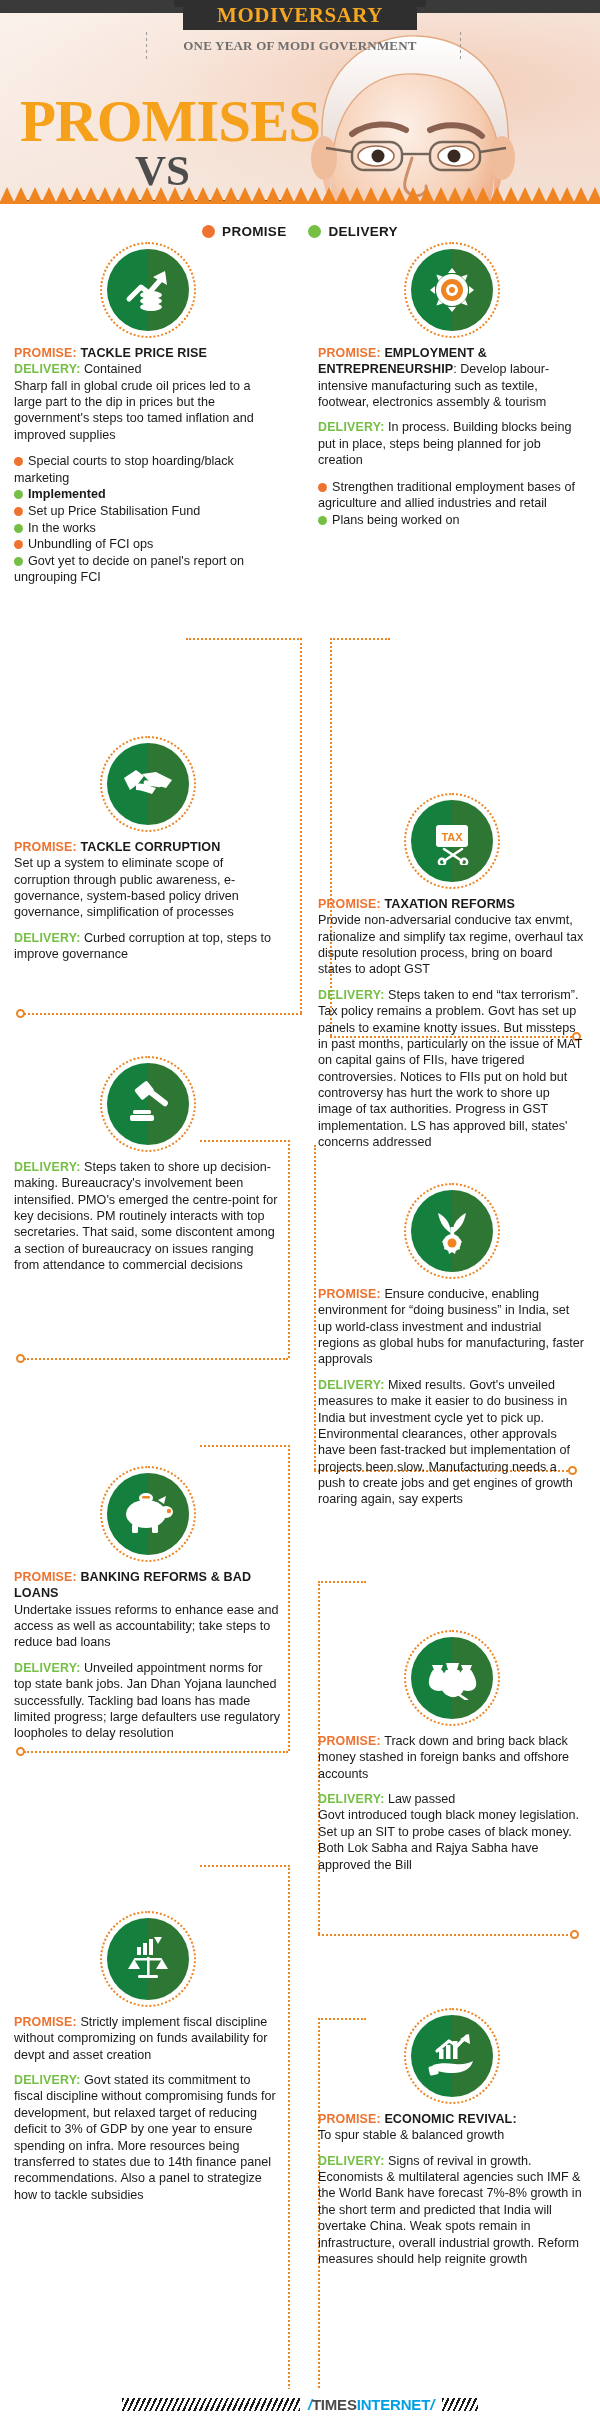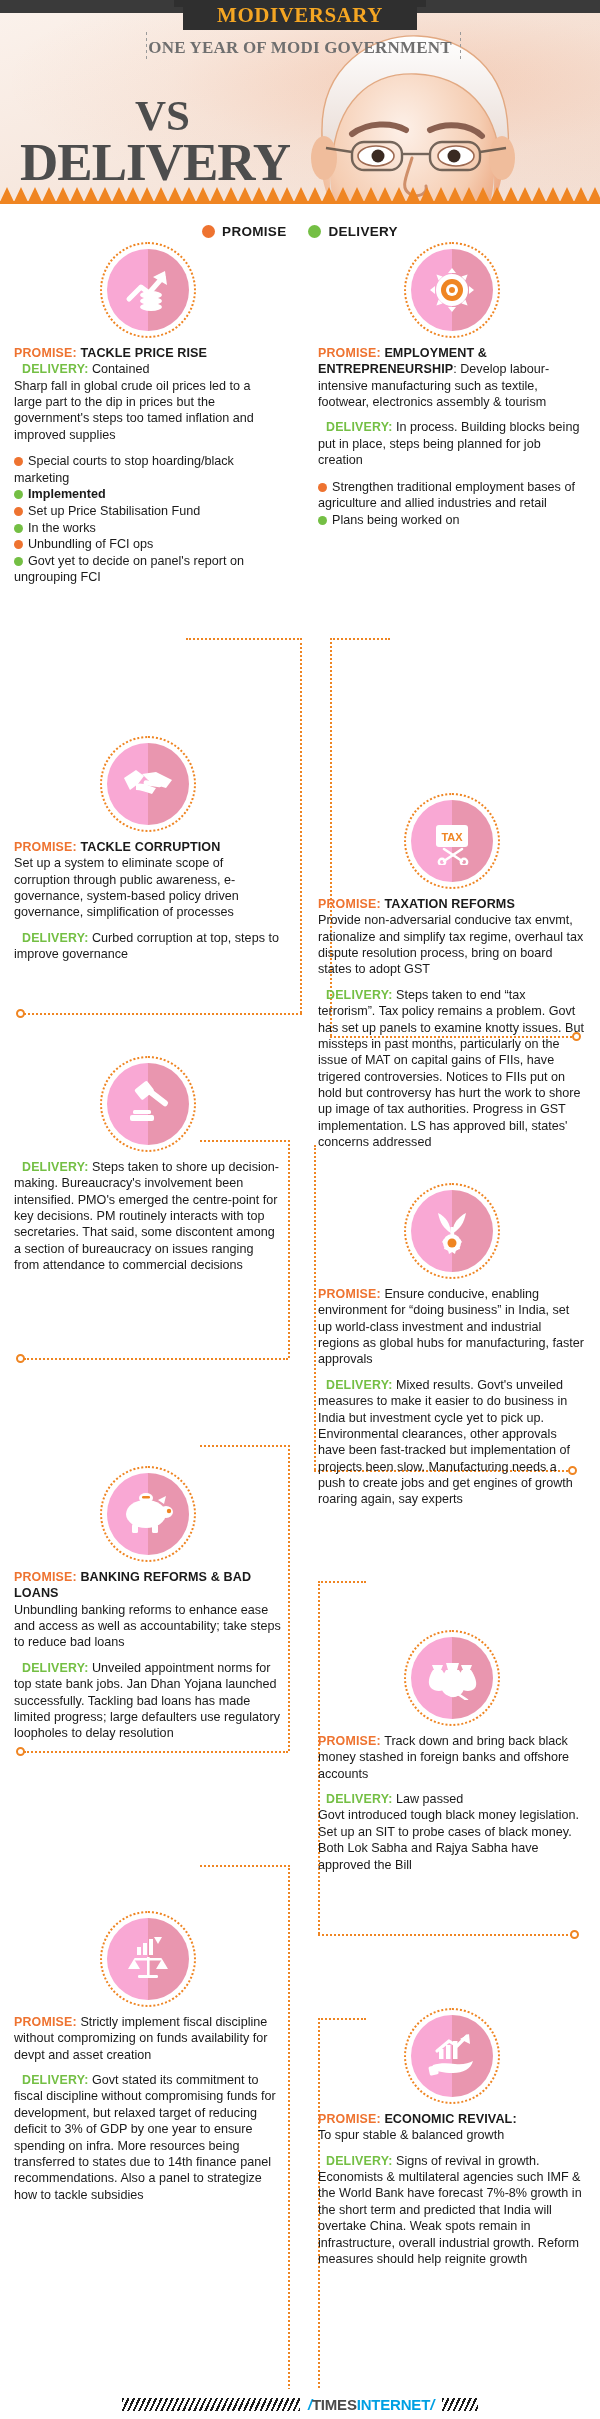--- a/index.html
+++ b/index.html
@@ -40,21 +40,21 @@
     content:""; position:absolute; left:-10px; right:-10px; top:0; height:7px;
     background:#2f2f2f; z-index:-1;
   }
   .brand-title {
     color: #f5a623; font-family: "Liberation Serif", serif; font-weight: bold;
     font-size: 21px; letter-spacing: .5px; line-height: 1.05;
   }
   .brand-sub {
     position: absolute; top: 38px; left: 50%; transform: translateX(-50%);
     color: #6f6f6f; font-family: "Liberation Serif", serif; font-weight: bold;
-    font-size: 17px; white-space: nowrap; letter-spacing: .2px; z-index:3;
+    font-size: 13px; white-space: nowrap; letter-spacing: .2px; z-index:3;
   }
   .tick-l, .tick-r {
     position:absolute; top: 32px; width:1px; height:30px;
     background: repeating-linear-gradient(to bottom,#9a9a9a 0 3px, transparent 3px 6px);
     z-index:2;
   }
   .tick-l { left: 146px; }
   .tick-r { left: 460px; }
 
   .portrait {
@@ -99,21 +99,21 @@
   }
 
   
   .grid { position: relative; padding: 0 0 10px; }
 
   .card { position: absolute; width: 268px; }
 
   .icon-wrap { display:flex; justify-content:center; margin-bottom: 14px; }
   .icon-circle {
     width: 82px; height: 82px; border-radius: 50%;
-    background: #f9a8d4;
+    background: #15803d;
     position: relative;
     display:flex; align-items:center; justify-content:center;
     box-shadow: 0 0 0 4px #fff, 0 0 0 5px transparent;
   }
   .icon-circle:before {
     content:""; position:absolute; inset:-7px; border-radius:50%;
     border: 2px dotted #ef8522;
   }
   .icon-circle svg { position:relative; z-index:2; display:block; }
   .icon-shade {
@@ -123,21 +123,21 @@
     z-index:1;
   }
 
   .txt { font-size: 12.6px; line-height: 1.3; color: #1a1a1a; }
   .txt p { margin: 0 0 9px; }
   .txt p:last-child { margin-bottom: 0; }
   .lbl-promise {
     color: #ee7330; font-weight: bold; font-size: 12.4px; letter-spacing: .2px;
   }
   .lbl-delivery {
-    color: #74bf44; font-weight: bold; font-size: 12.4px; letter-spacing: .2px; margin-left: 8px;
+    color: #74bf44; font-weight: bold; font-size: 12.4px; letter-spacing: .2px;
   }
   .hdr-strong { font-weight: bold; letter-spacing: .1px; margin-top: 36px; }
 
   .bullets { margin-top: 10px; }
   .bullet-line { font-size: 12.6px; line-height: 1.32; }
   .bullet-line .bd {
     display:inline-block; width: 9px; height: 9px; border-radius:50%;
     margin-right: 5px; vertical-align: -1px;
   }
   .bd.o { background: #ee7330; }
@@ -242,20 +242,21 @@
 
     <div class="tick-l"></div>
     <div class="tick-r"></div>
 
     <div class="brand-plate">
       <div class="brand-title">MODIVERSARY</div>
     </div>
     <div class="brand-sub">ONE YEAR OF MODI GOVERNMENT</div>
 
     <div class="big-title">
+      <div class="t-promises">PROMISES</div>
       <div class="t-vs">VS</div>
       <div class="t-delivery">DELIVERY</div>
     </div>
 
     <svg class="zigzag" viewBox="0 0 600 17" preserveAspectRatio="none">
       <rect x="0" y="14" width="600" height="3" fill="#ef8522"></rect>
       <g fill="#ef8522">
         <polygon points="0,15 7,0 14,15"></polygon>
           <polygon points="14,15 21,0 28,15"></polygon>
           <polygon points="28,15 35,0 42,15"></polygon>
@@ -536,21 +537,21 @@
             </g>
             <circle cx="47" cy="19" r="2.2" fill="#ef8522"></circle>
             <rect x="20" y="4" width="8" height="2.6" rx="1.3" fill="#ef8522"></rect>
           </svg>
         </div>
       </div>
       <div class="txt">
         <p>
           <span class="lbl-promise">PROMISE:</span>
           <span class="hdr-strong">BANKING REFORMS &amp; BAD LOANS</span><br>
-          <span>Unbundling banking reforms to enhance ease and access as well as accountability; take steps to reduce bad loans</span>
+          <span>Undertake issues reforms to enhance ease and access as well as accountability; take steps to reduce bad loans</span>
         </p>
         <p>
           <span class="lbl-delivery">DELIVERY:</span>
           <span>Unveiled appointment norms for top state bank jobs. Jan Dhan Yojana launched successfully. Tackling bad loans has made limited progress; large defaulters use regulatory loopholes to delay resolution</span>
         </p>
       </div>
     </div>
 
     <div class="card" style="left:318px; top:1392px;">
       <div class="icon-wrap">

